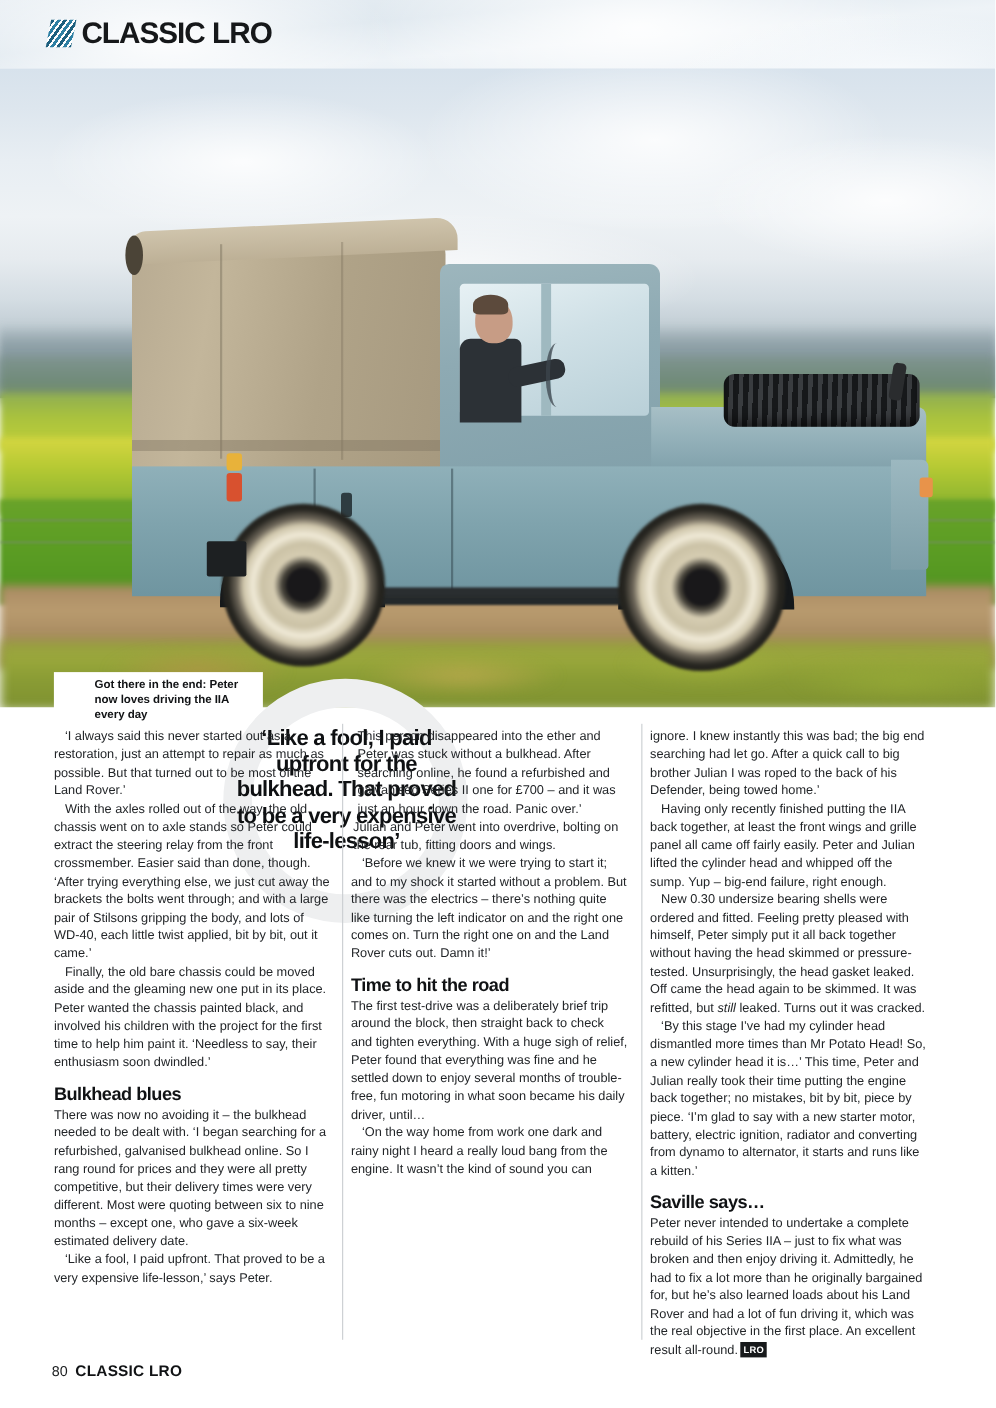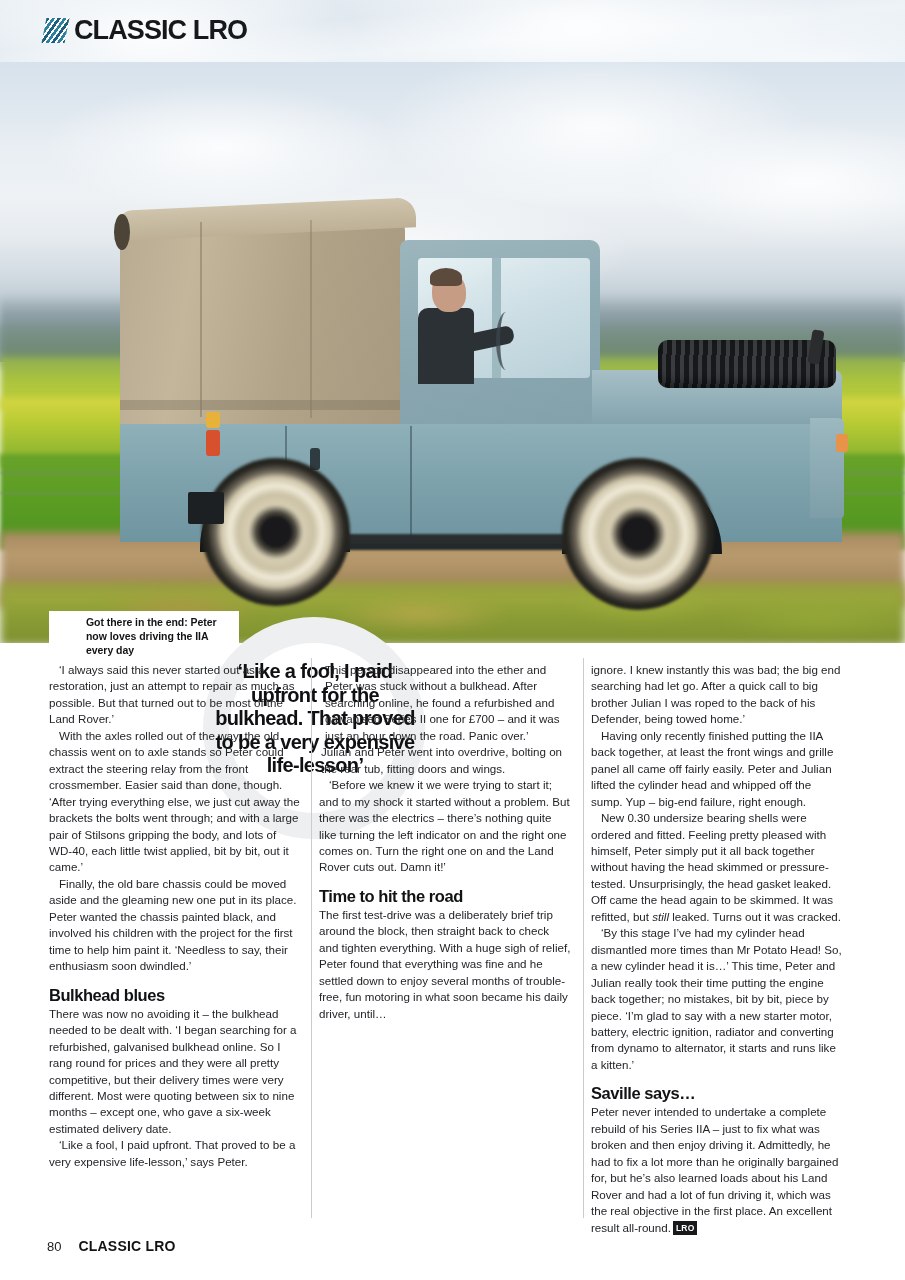--- a/index.html
+++ b/index.html
@@ -313,21 +313,21 @@
     width: 206px;
     text-align: center;
     font-size: 20px; font-weight: 800;
     line-height: 1.18; letter-spacing: -0.65px;
     color: #0e1012;
   }
 
   
   .footer {
     position: absolute; left: 47px; top: 1238px;
-    display: flex; align-items: center; gap: 17px;
+    display: flex; align-items: center; gap: 7px;
   }
   .folio-num { font-size: 13px; font-weight: 400; color: #1b1d1f; }
   .folio-name { font-size: 14px; font-weight: 800; letter-spacing: 0.2px; color: #111315; }
 
   .lro-tag {
     display: inline-block;
     background: #17191b; color: #ffffff;
     font-size: 8.5px; font-weight: 800; letter-spacing: .2px;
     padding: 1px 3px 1px 3px; vertical-align: 1px;
     margin-left: 2px;
@@ -428,20 +428,21 @@
       <p style="text-indent:0">There was now no avoiding it – the bulkhead needed to be dealt with. ‘I began searching for a refurbished, galvanised bulkhead online. So I rang round for prices and they were all pretty competitive, but their delivery times were very different. Most were quoting between six to nine months – except one, who gave a six-week estimated delivery date.</p>
       <p>‘Like a fool, I paid upfront. That proved to be a very expensive life-lesson,’ says Peter.</p>
     </div>
 
     <div class="col col2">
       <p class="col2-top" style="text-indent:0; padding:0 6px;">This person disappeared into the ether and Peter was stuck without a bulkhead. After searching online, he found a refurbished and galvanised Series II one for £700 – and it was just an hour down the road. Panic over.’</p>
       <p class="col2-top" style="text-indent:0; padding:0 2px;">Julian and Peter went into overdrive, bolting on the rear tub, fitting doors and wings.</p>
       <p style="text-indent:10px">‘Before we knew it we were trying to start it; and to my shock it started without a problem. But there was the electrics – there’s nothing quite like turning the left indicator on and the right one comes on. Turn the right one on and the Land Rover cuts out. Damn it!’</p>
       <h2 class="sect-head">Time to hit the road</h2>
       <p style="text-indent:0">The first test-drive was a deliberately brief trip around the block, then straight back to check and tighten everything. With a huge sigh of relief, Peter found that everything was fine and he settled down to enjoy several months of trouble-free, fun motoring in what soon became his daily driver, until…</p>
+      <p>‘On the way home from work one dark and rainy night I heard a really loud bang from the engine. It wasn’t the kind of sound you can</p>
     </div>
 
     <div class="col col3">
       <p style="text-indent:0">ignore. I knew instantly this was bad; the big end searching had let go. After a quick call to big brother Julian I was roped to the back of his Defender, being towed home.’</p>
       <p>Having only recently finished putting the IIA back together, at least the front wings and grille panel all came off fairly easily. Peter and Julian lifted the cylinder head and whipped off the sump. Yup – big-end failure, right enough.</p>
       <p style="text-indent:10px"><span>New 0.30 undersize bearing shells were ordered and fitted. Feeling pretty pleased with himself, Peter simply put it all back together without having the head skimmed or pressure-tested. Unsurprisingly, the head gasket leaked. Off came the head again to be skimmed. It was refitted, but </span><em>still</em><span> leaked. Turns out it was cracked.</span></p>
       <p>‘By this stage I’ve had my cylinder head dismantled more times than Mr Potato Head! So, a new cylinder head it is…’ This time, Peter and Julian really took their time putting the engine back together; no mistakes, bit by bit, piece by piece. ‘I’m glad to say with a new starter motor, battery, electric ignition, radiator and converting from dynamo to alternator, it starts and runs like a kitten.’</p>
       <h2 class="sect-head">Saville says…</h2>
       <p style="text-indent:0"><span>Peter never intended to undertake a complete rebuild of his Series IIA – just to fix what was broken and then enjoy driving it. Admittedly, he had to fix a lot more than he originally bargained for, but he’s also learned loads about his Land Rover and had a lot of fun driving it, which was the real objective in the first place. An excellent result all-round.</span><span class="lro-tag">LRO</span></p>
     </div>

